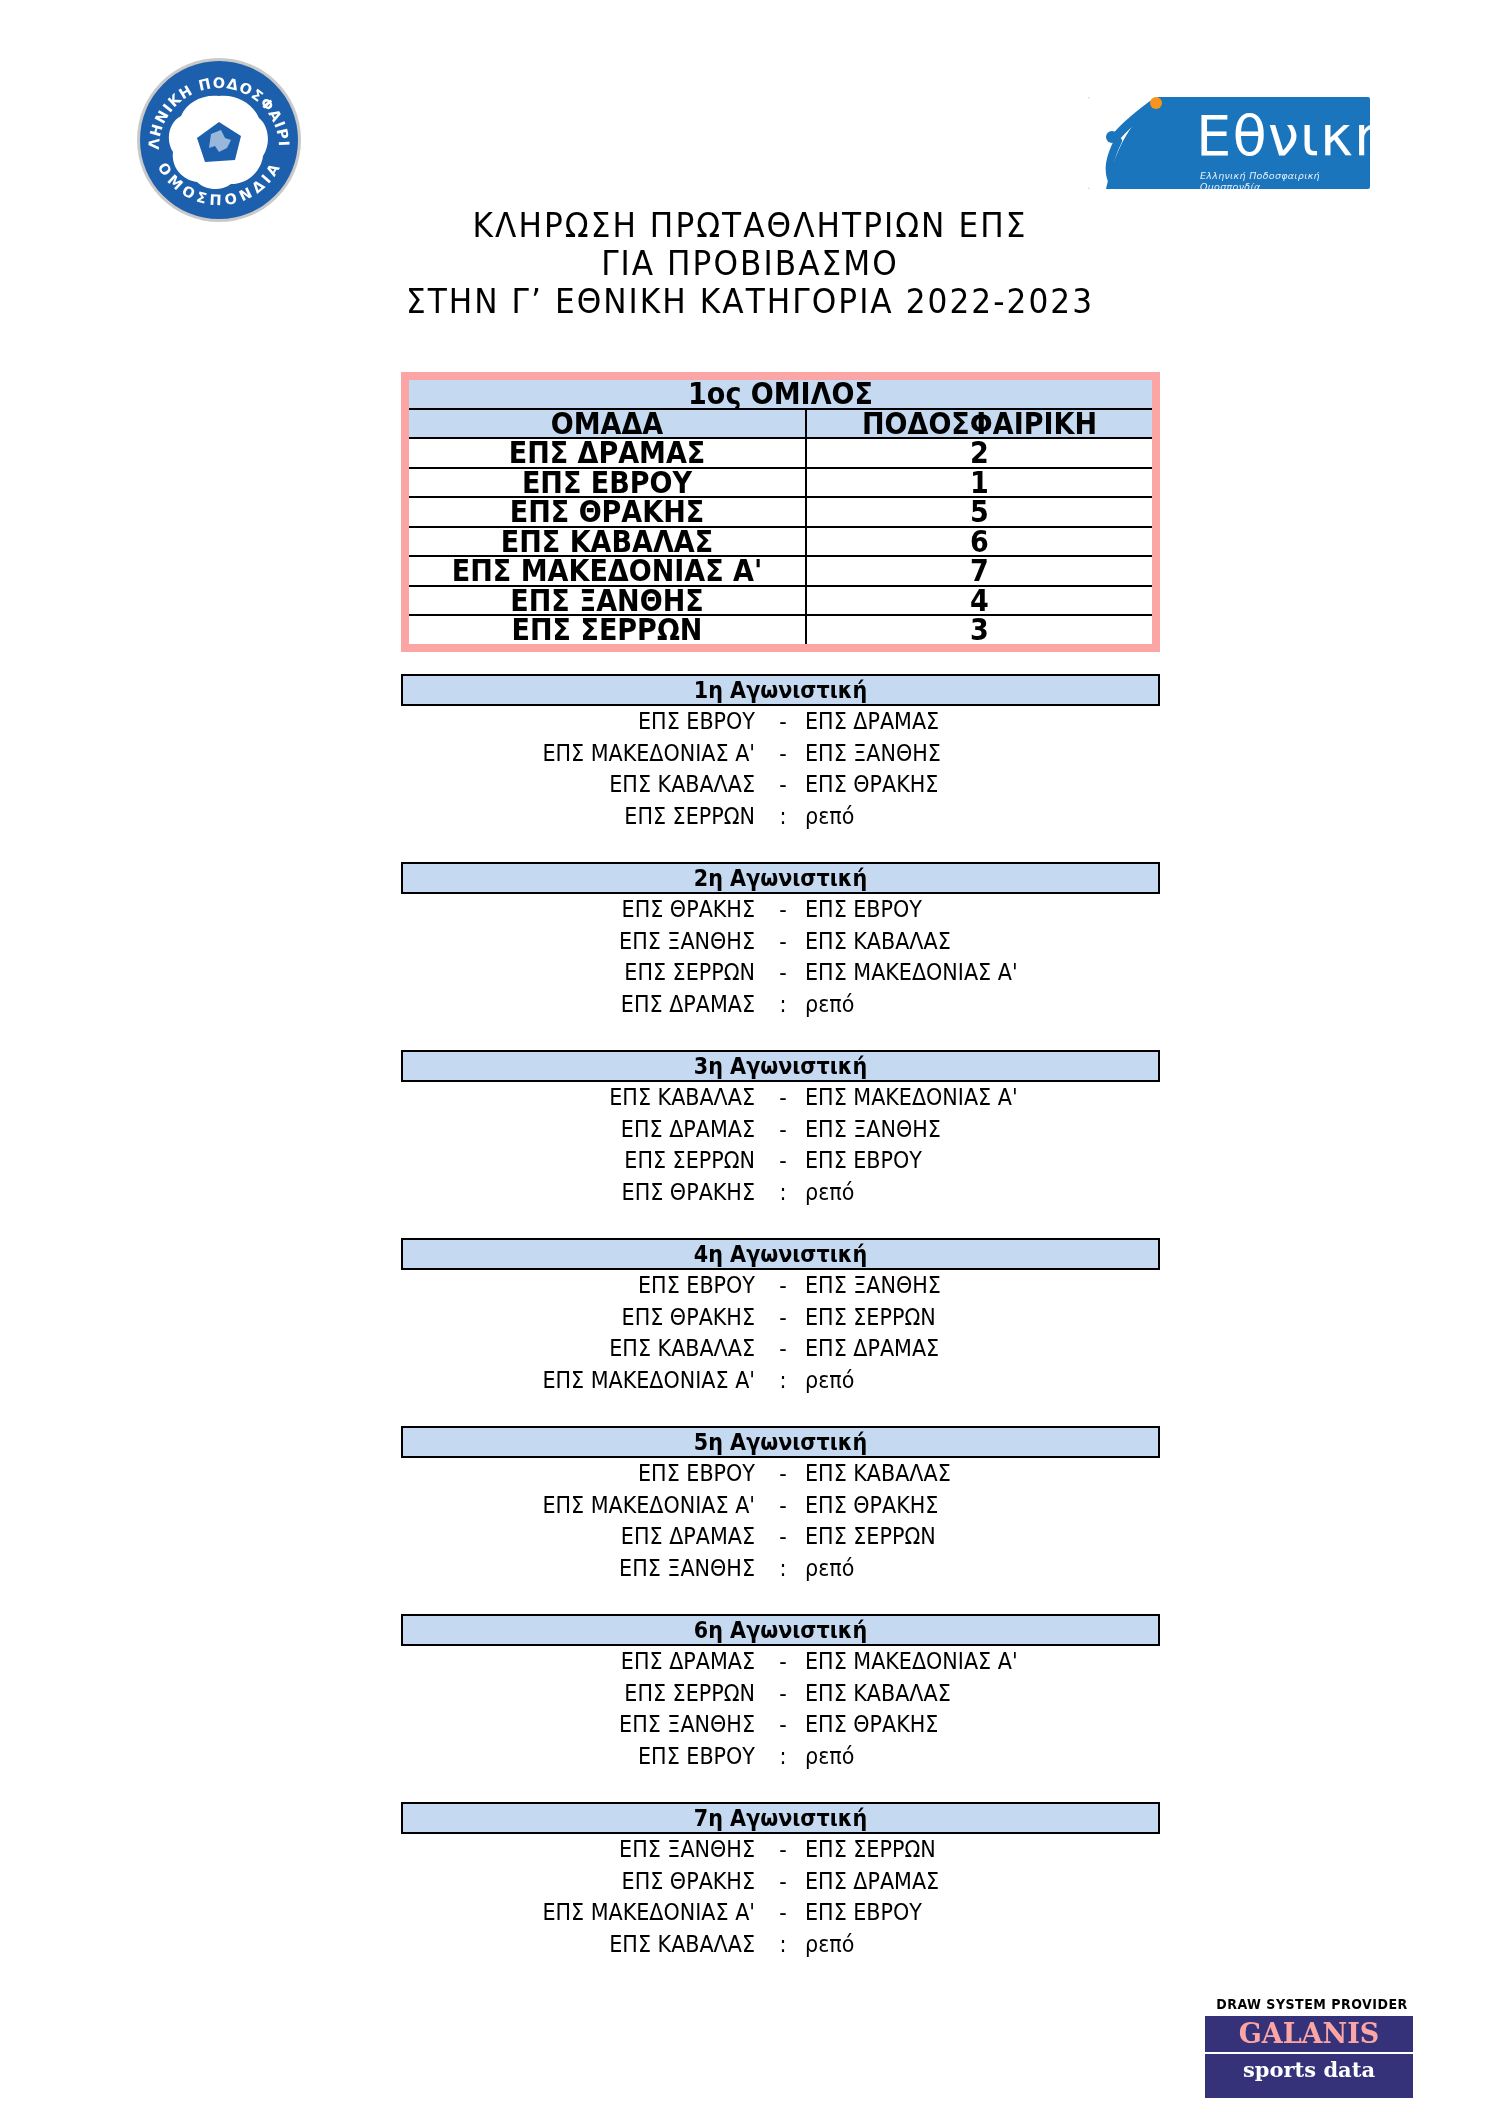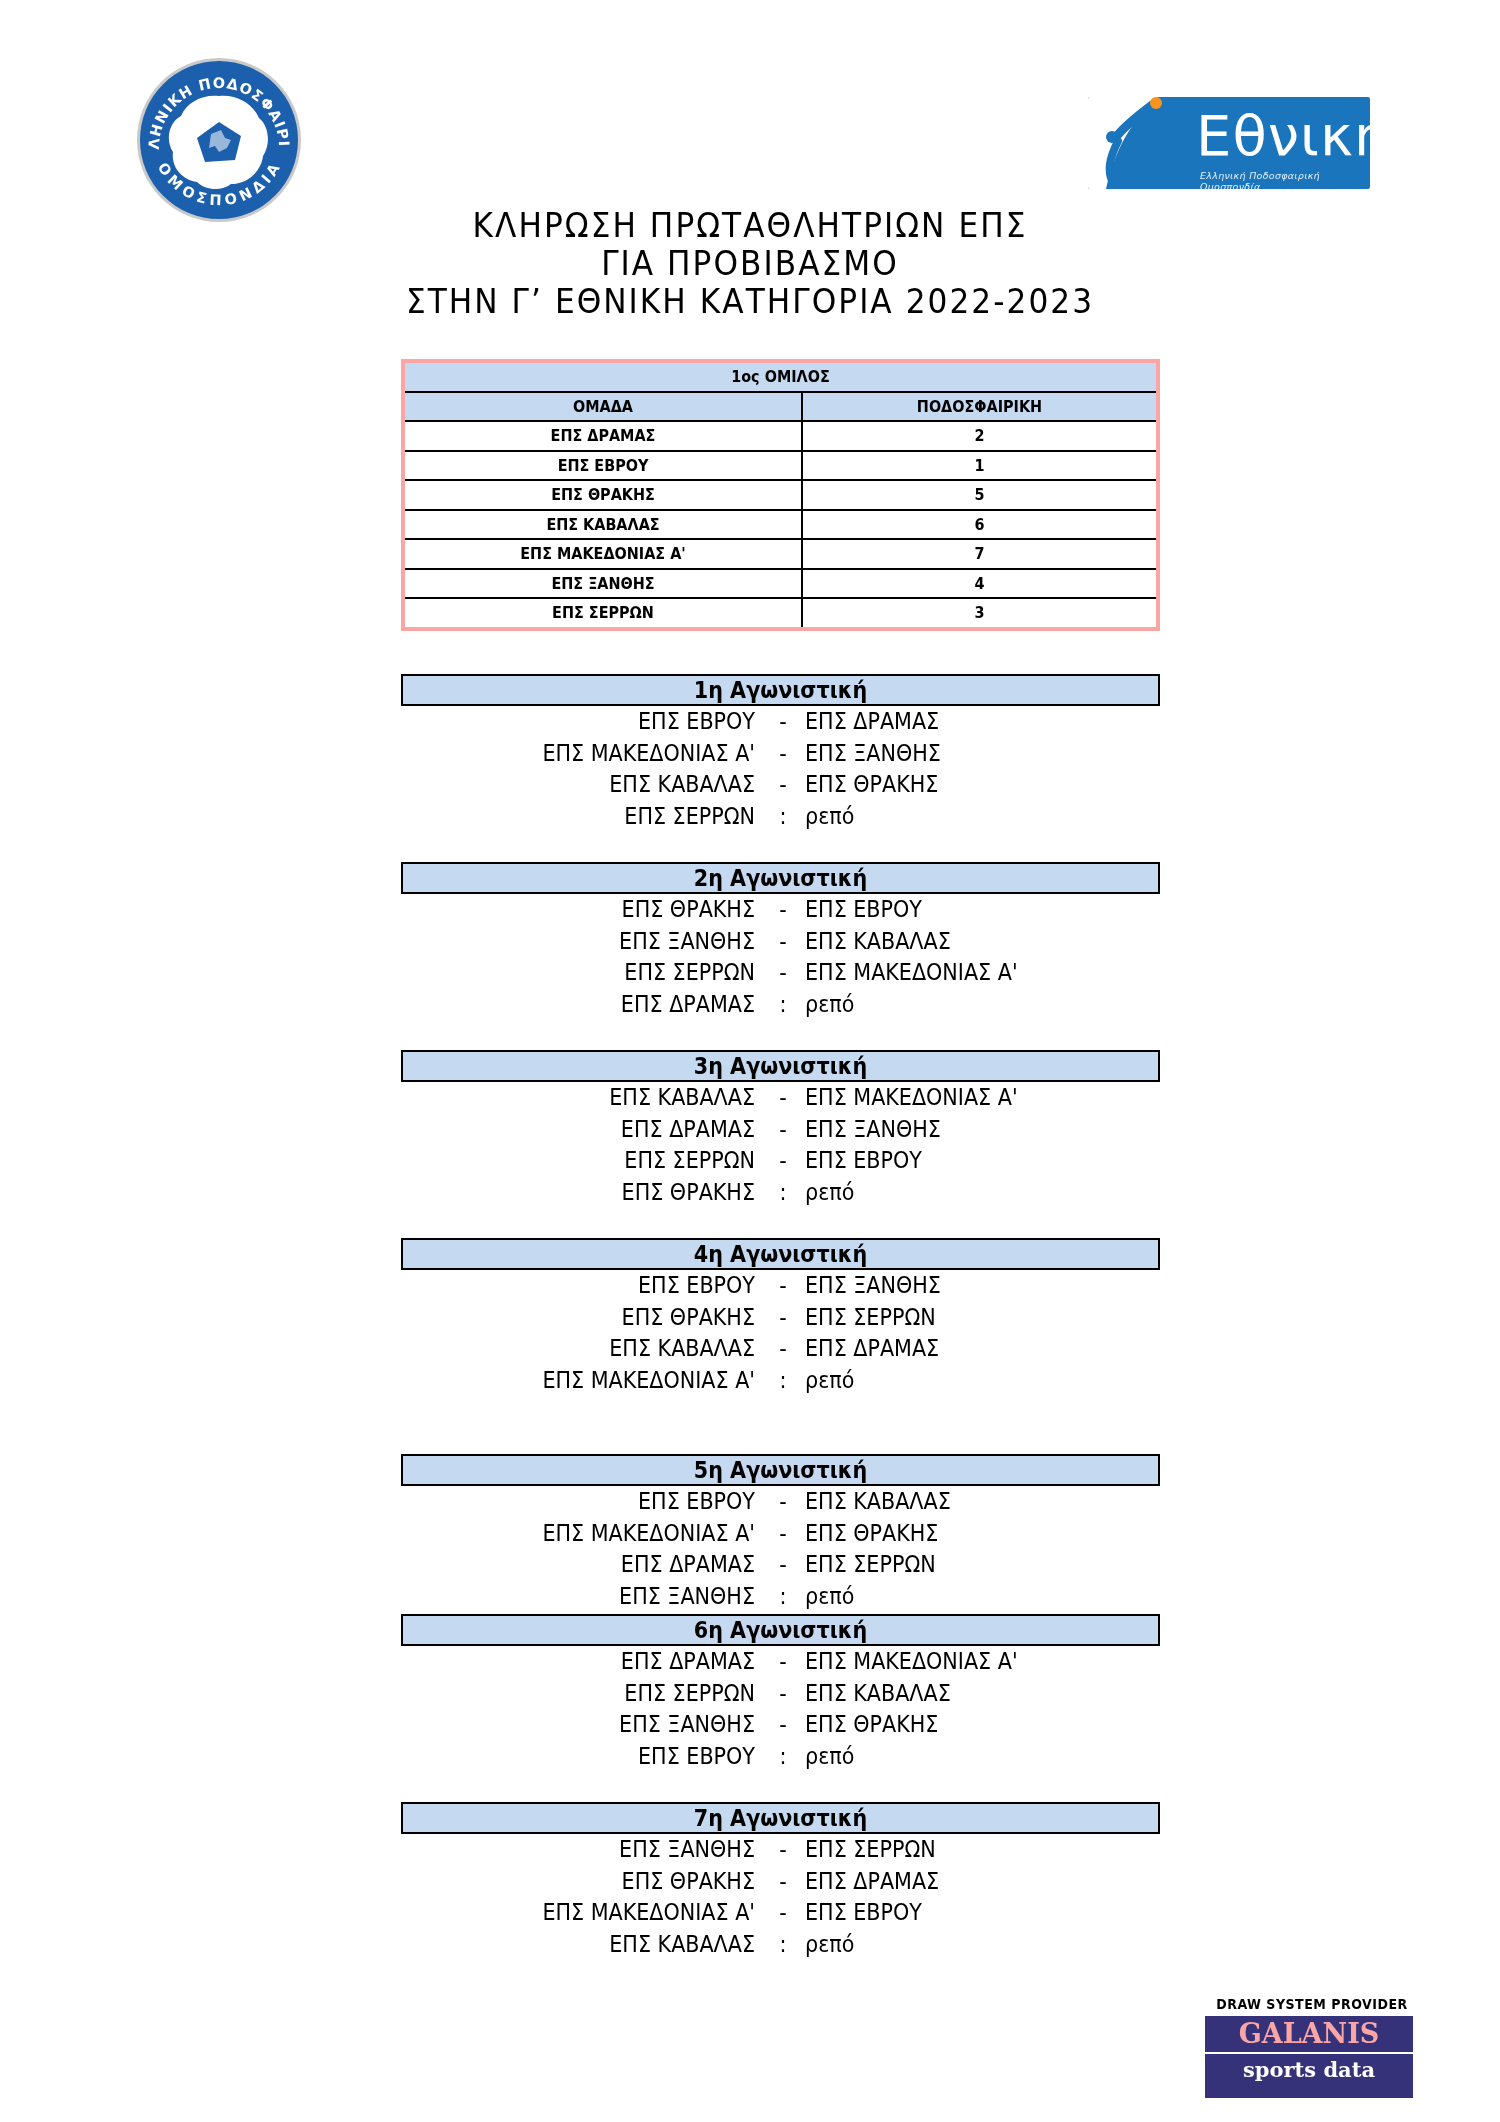--- a/index.html
+++ b/index.html
@@ -10,21 +10,21 @@
   .ethniki-logo { position: absolute; left: 1088px; top: 97px; width: 282px; height: 92px; background: #1b75bc; border-radius: 2px; overflow: hidden; }
   .ethniki-logo .swoosh { position: absolute; left: 0; top: 0; width: 100px; height: 92px; }
   .ethniki-logo .word { position: absolute; left: 108px; top: 6px; color: #fff; font-family: "DejaVu Sans", sans-serif; font-size: 56px; font-weight: normal; letter-spacing: 1px; }
   .ethniki-logo .sub { position: absolute; left: 112px; top: 73px; color: #e6f0fa; font-size: 9.5px; font-style: italic; letter-spacing: 0.3px; }
 
   
   .title { position: absolute; left: 0; width: 1500px; top: 206px; text-align: center; }
   .title div { font-family: "DejaVu Sans Condensed", "DejaVu Sans", sans-serif; font-size: 34px; line-height: 38px; letter-spacing: 2px; transform: scaleX(1.02); }
 
   
-  .group-table { position: absolute; left: 401px; top: 359px; width: 759px; border-collapse: collapse; border: 4px solid #fca5a5; font-family: "DejaVu Sans Condensed", "DejaVu Sans", sans-serif; font-weight: bold; font-size: 16px; }
+  .group-table { position: absolute; left: 401px; top: 372px; width: 759px; border-collapse: collapse; border: 8px solid #fca5a5; font-family: "DejaVu Sans Condensed", "DejaVu Sans", sans-serif; font-weight: bold; font-size: 30px; }
   .group-table td, .group-table th { border: 2.5px solid #000; padding: 0; height: 27.5px; line-height: 27px; text-align: center; }
   .group-table .hdr { background: #c5d9f1; }
   .group-table .col1 { width: 396px; }
 
   
   .round { position: absolute; left: 401px; width: 759px; }
   .round-header { height: 28px; border: 2.5px solid #000; background: #c5d9f1; text-align: center; font-family: "DejaVu Sans Condensed", "DejaVu Sans", sans-serif; font-weight: bold; font-size: 23px; line-height: 28px; box-sizing: content-box; }
   .match { position: relative; height: 31.5px; font-family: "DejaVu Sans Condensed", "DejaVu Sans", sans-serif; font-size: 23px; line-height: 31.5px; }
   .match .home { position: absolute; right: 405px; text-align: right; white-space: nowrap; }
   .match .sep { position: absolute; left: 375px; width: 14px; text-align: center; }
@@ -208,21 +208,21 @@
       <span class="sep">-</span>
       <span class="away">ΕΠΣ ΔΡΑΜΑΣ</span>
     </div>
   <div class="match">
       <span class="home">ΕΠΣ ΜΑΚΕΔΟΝΙΑΣ Α'</span>
       <span class="sep">:</span>
       <span class="away">ρεπό</span>
     </div>
 </div>
 
-<div class="round" style="top:1426px;margin-top:28px;">
+<div class="round" style="top:1426px;">
   <div class="round-header">5η Αγωνιστική</div>
   <div class="match">
       <span class="home">ΕΠΣ ΕΒΡΟΥ</span>
       <span class="sep">-</span>
       <span class="away">ΕΠΣ ΚΑΒΑΛΑΣ</span>
     </div>
   <div class="match">
       <span class="home">ΕΠΣ ΜΑΚΕΔΟΝΙΑΣ Α'</span>
       <span class="sep">-</span>
       <span class="away">ΕΠΣ ΘΡΑΚΗΣ</span>

